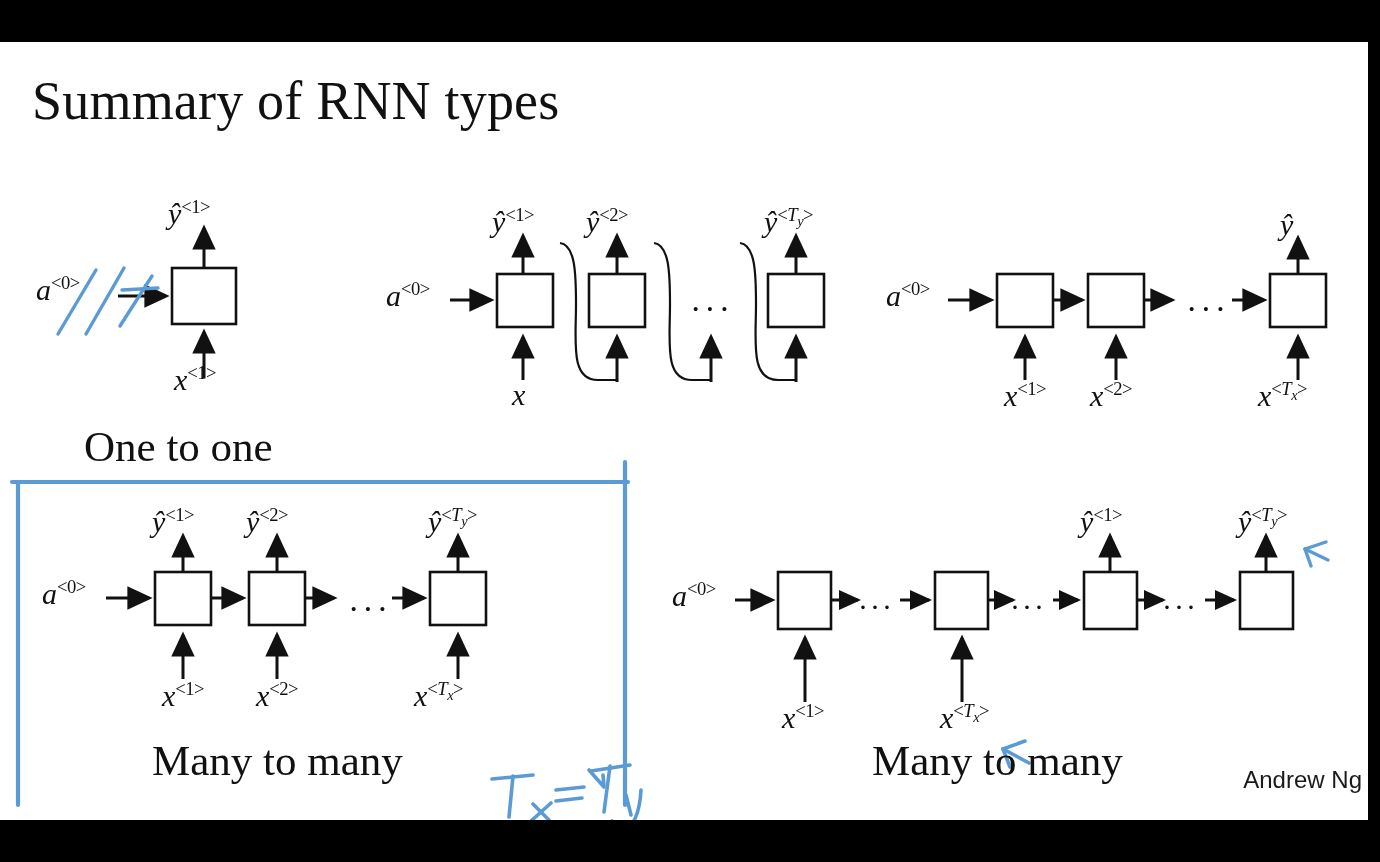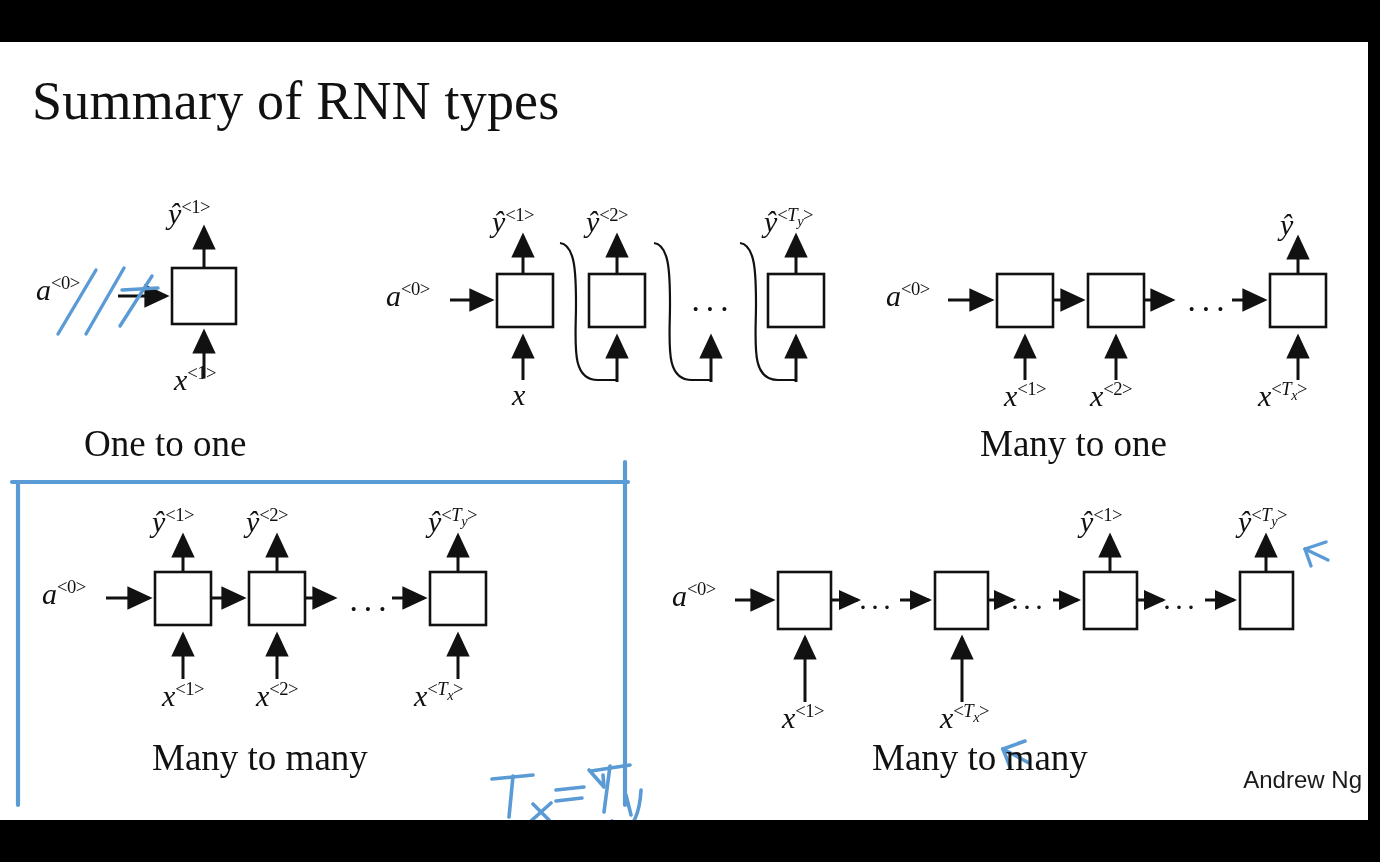--- a/index.html
+++ b/index.html
@@ -9,21 +9,21 @@
 
   .abs{position:absolute;}
 
   #title{left:32px;top:28px;font-size:54px;color:#111;letter-spacing:.2px;font-family:"Liberation Serif",serif;white-space:nowrap;}
 
   .math{font-family:Liberation Serif, serif;font-style:italic;color:#111;white-space:nowrap;line-height:1;}
   .math .sup{font-style:normal;font-size:.62em;vertical-align:super;letter-spacing:-.5px;}
   .math .sup i{font-style:italic;}
   .math .subi{font-style:italic;font-size:.78em;vertical-align:sub;}
 
-  .caption{font-family:"Liberation Serif",serif;font-size:37px;color:#111;white-space:nowrap;}
+  .caption{font-family:"Liberation Serif",serif;font-size:43px;color:#111;white-space:nowrap;}
 
   #credit{position:absolute;right:18px;bottom:26px;font-family:"Liberation Sans",sans-serif;font-size:24px;color:#1a1a1a;}
 
   svg{position:absolute;left:0;top:0;overflow:visible;}
   .ink{stroke:#5b9bd5;fill:none;stroke-linecap:round;stroke-linejoin:round;}
   .blk{stroke:#111;fill:none;}
 </style>
 </head>
 <body>
 
@@ -210,21 +210,20 @@
     <div class="abs math" style="left:1004px;top:338px;font-size:30px;">
       <span>x</span><span class="sup">&lt;1&gt;</span>
     </div>
     <div class="abs math" style="left:1090px;top:338px;font-size:30px;">
       <span>x</span><span class="sup">&lt;2&gt;</span>
     </div>
     <div class="abs math" style="left:1258px;top:338px;font-size:30px;">
       <span>x</span><span class="sup"><span>&lt;</span><i>T</i><span class="subi">x</span><span>&gt;</span></span>
     </div>
     <div class="abs" style="left:1186px;top:248px;font-size:34px;color:#111;letter-spacing:3px;font-family:'Liberation Serif',serif;">···</div>
-    <div class="abs caption" style="left:980px;top:380px;">Many to one</div>
 
     <div class="abs math" style="left:152px;top:464px;font-size:30px;">
       <span>ŷ</span><span class="sup">&lt;1&gt;</span>
     </div>
     <div class="abs math" style="left:246px;top:464px;font-size:30px;">
       <span>ŷ</span><span class="sup">&lt;2&gt;</span>
     </div>
     <div class="abs math" style="left:428px;top:464px;font-size:30px;">
       <span>ŷ</span><span class="sup"><span>&lt;</span><i>T</i><span class="subi">y</span><span>&gt;</span></span>
     </div>

